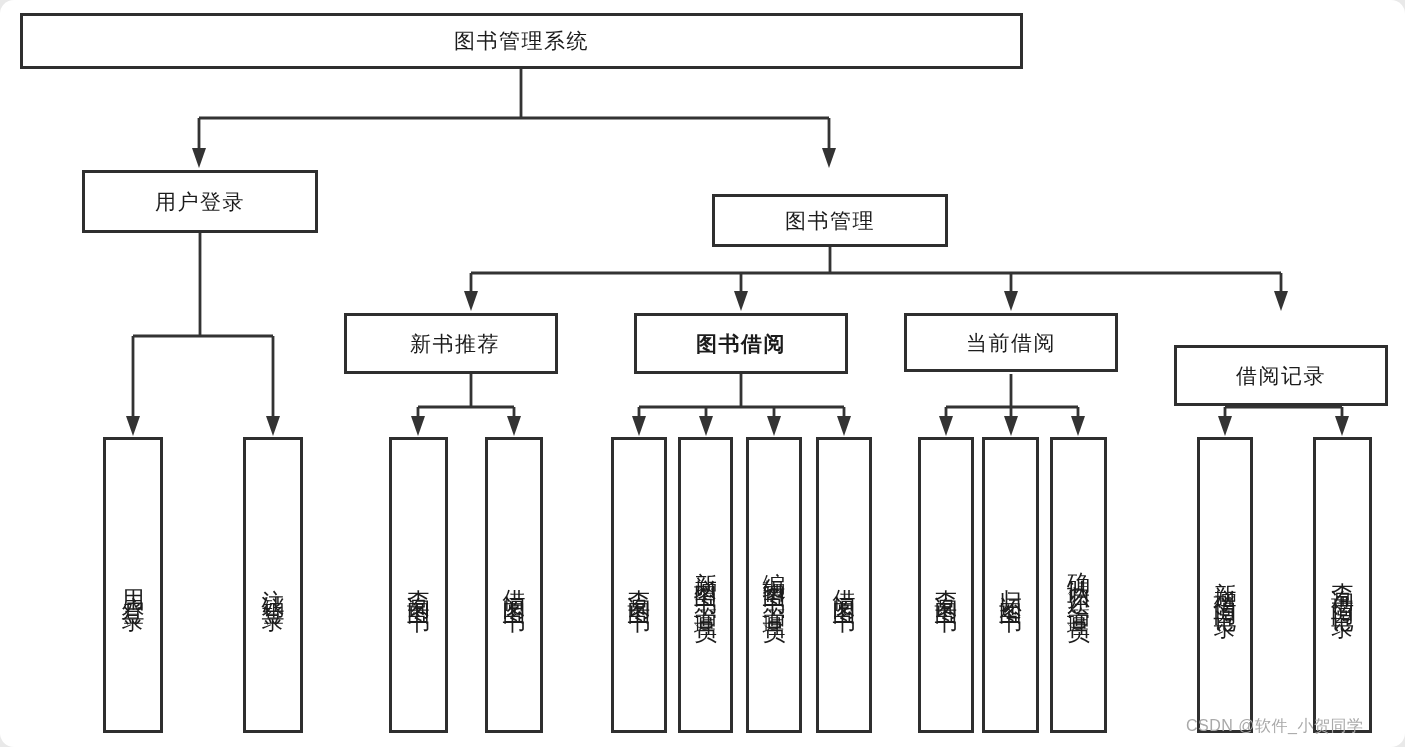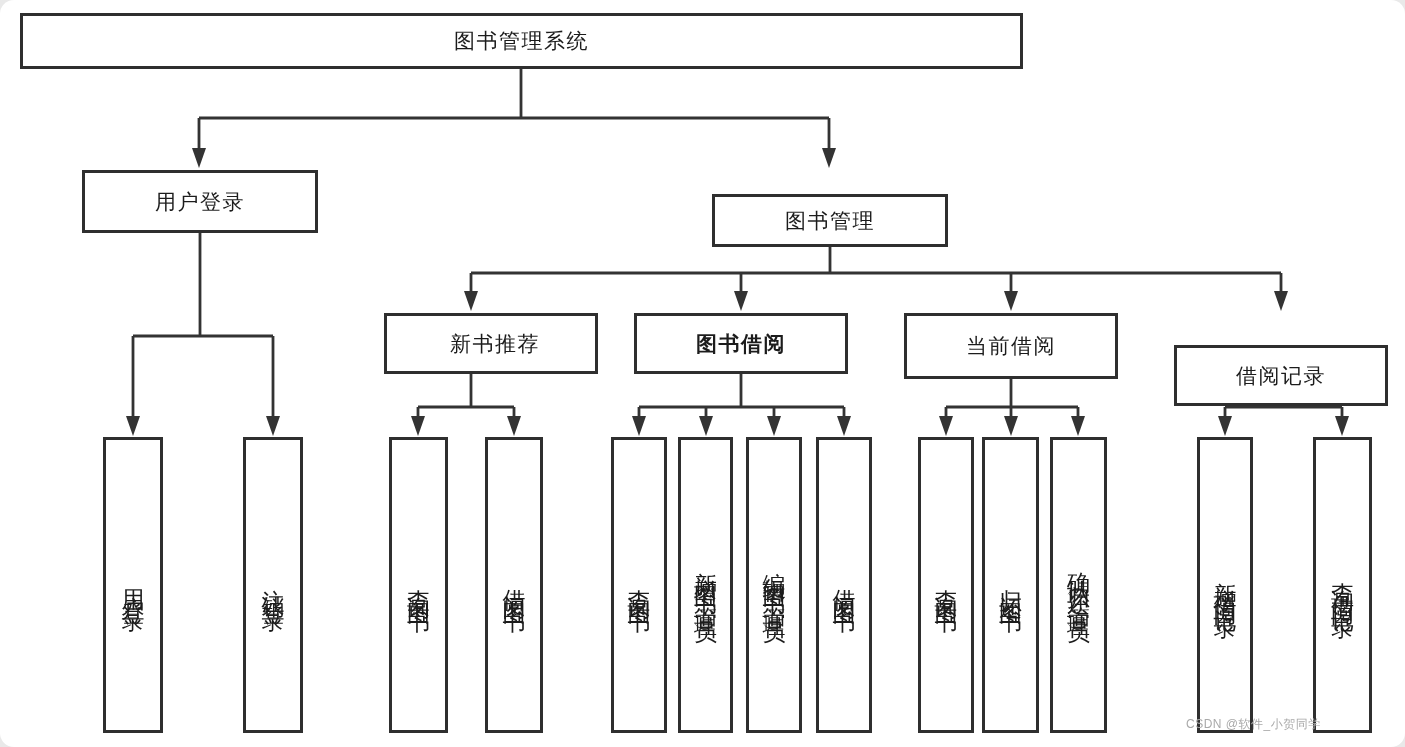--- a/index.html
+++ b/index.html
@@ -22,21 +22,21 @@
     z-index:2;
   }
   .h-label{font-size:21px;letter-spacing:1.5px;white-space:nowrap;}
   .leaf .v-label{
     writing-mode:vertical-rl;
     font-size:23px;letter-spacing:0.3em;line-height:1;
     white-space:nowrap;
   }
   .watermark{
     position:absolute;left:1186px;top:716px;z-index:5;
-    font-size:12px;letter-spacing:0.5px;color:var(--watermark);
+    font-size:16px;letter-spacing:0.5px;color:var(--watermark);
     white-space:nowrap;
   }
 </style>
 </head>
 <body>
 
 <div class="canvas">
 
   <svg class="connectors" viewBox="0 0 1405 747" xmlns="http://www.w3.org/2000/svg">
 
@@ -118,27 +118,27 @@
     <span class="h-label">图书管理系统</span>
   </div>
 
   <div class="box" style="left:82px;top:170px;width:236px;height:63px;">
     <span class="h-label">用户登录</span>
   </div>
   <div class="box" style="left:712px;top:170px;width:236px;height:53px;margin-top:24px;">
     <span class="h-label">图书管理</span>
   </div>
 
-  <div class="box" style="left:384px;top:313px;width:214px;height:61px;padding-left:8px;">
+  <div class="box" style="left:344px;top:313px;width:214px;height:61px;padding-left:8px;">
     <span class="h-label">新书推荐</span>
   </div>
   <div class="box" style="left:634px;top:313px;width:214px;height:61px;font-weight:bold;">
     <span class="h-label">图书借阅</span>
   </div>
-  <div class="box" style="left:904px;top:313px;width:214px;height:66px;align-items:center;">
+  <div class="box" style="left:904px;top:313px;width:214px;height:59px;align-items:center;">
     <span class="h-label">当前借阅</span>
   </div>
   <div class="box" style="left:1174px;top:313px;width:214px;height:61px;margin-top:32px;">
     <span class="h-label">借阅记录</span>
   </div>
 
   <div class="box leaf" style="left:103px;top:437px;width:60px;height:296px;">
     <span class="v-label">用户登录</span>
   </div>
   <div class="box leaf" style="left:243px;top:437px;width:60px;height:296px;">

